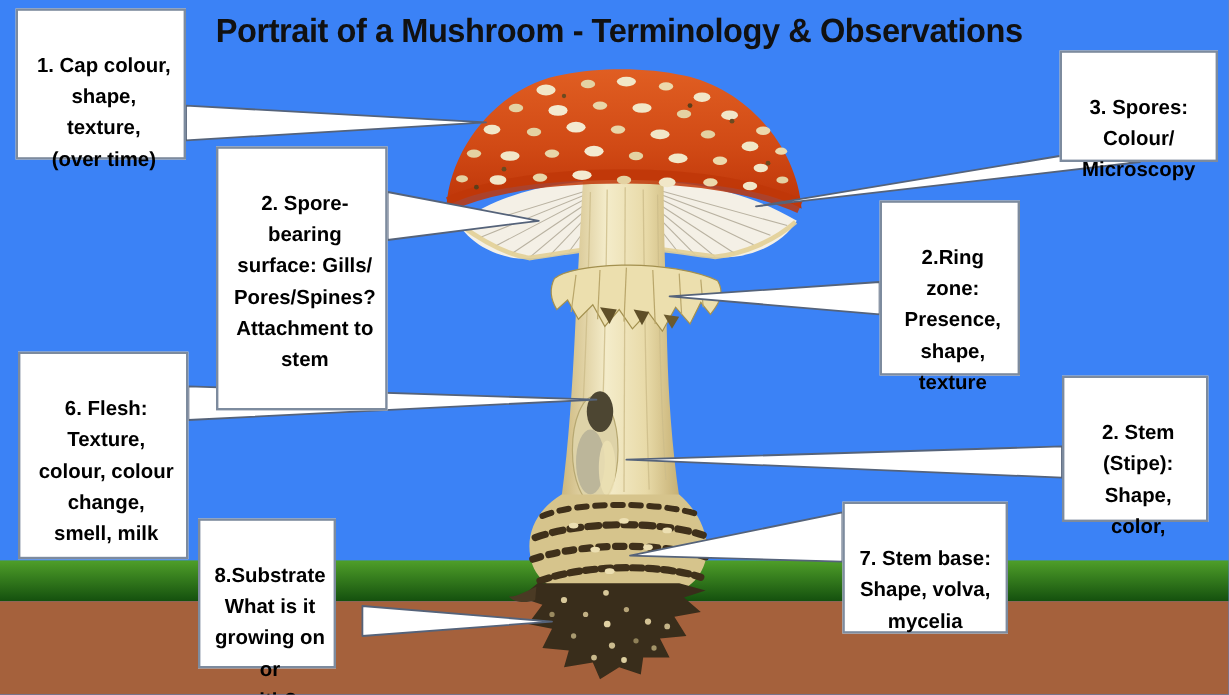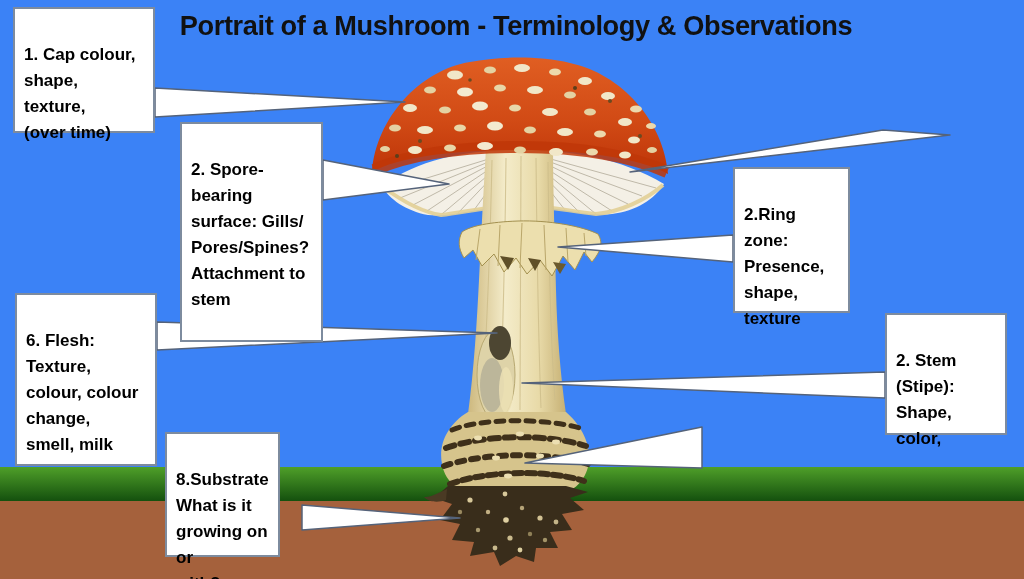--- a/index.html
+++ b/index.html
@@ -11,21 +11,21 @@
   #wedges{pointer-events:none;}
   .wedge{fill:#ffffff;stroke:#55637a;stroke-width:1.5;stroke-linejoin:round;}
   #title{
     position:absolute;left:158px;top:10px;width:716px;text-align:center;
     font-size:28px;font-weight:800;color:#111;letter-spacing:-0.4px;
     transform:scaleX(0.97);transform-origin:center;
   }
   .callout{
     position:absolute;background:#ffffff;border:2px solid #7d8b9e;
     box-sizing:border-box;color:#000;font-size:17px;font-weight:bold;
-    line-height:26px;padding:7px 4px 4px 9px;white-space:pre-line;
+    line-height:26px;padding:7px 4px 4px 9px;white-space:pre-line;text-align:center;
   }
   .callout.center{text-align:center;padding-left:4px;}
   .c1{left:13px;  top:7px;   width:142px;height:126px;}
   .c2{left:180px; top:122px; width:143px;height:220px;}
   .c3{left:883px; top:42px;  width:132px;height:93px;}
   .c4{left:885px; top:313px; width:122px;height:122px;}
   .c5{left:733px; top:167px; width:117px;height:146px;}
   .c6{left:15px;  top:293px; width:142px;height:173px;}
   .c7{left:702px; top:418px; width:138px;height:110px;}
   .c8{left:165px; top:432px; width:115px;height:125px;}
@@ -245,39 +245,49 @@
 (over time)</div>
   </div>
   <div class="callout c2">
     <div>2. Spore-
 bearing
 surface: Gills/
 Pores/Spines?
 Attachment to
 stem</div>
   </div>
+  <div class="callout c3 center">
+    <div>3. Spores:
+Colour/
+Microscopy</div>
+  </div>
   <div class="callout c4">
     <div>2. Stem
 (Stipe):
 Shape,
 color,</div>
   </div>
   <div class="callout c5">
     <div>2.Ring zone:
 Presence,
 shape,
 texture</div>
   </div>
   <div class="callout c6">
     <div>6. Flesh:
 Texture,
 colour, colour
 change,
 smell, milk</div>
   </div>
+  <div class="callout c7 center">
+    <div>7. Stem base:
+Shape, volva,
+mycelia</div>
+  </div>
   <div class="callout c8">
     <div>8.Substrate
 What is it
 growing on or
 with?</div>
   </div>
 
 </div>
 
 </body></html>

